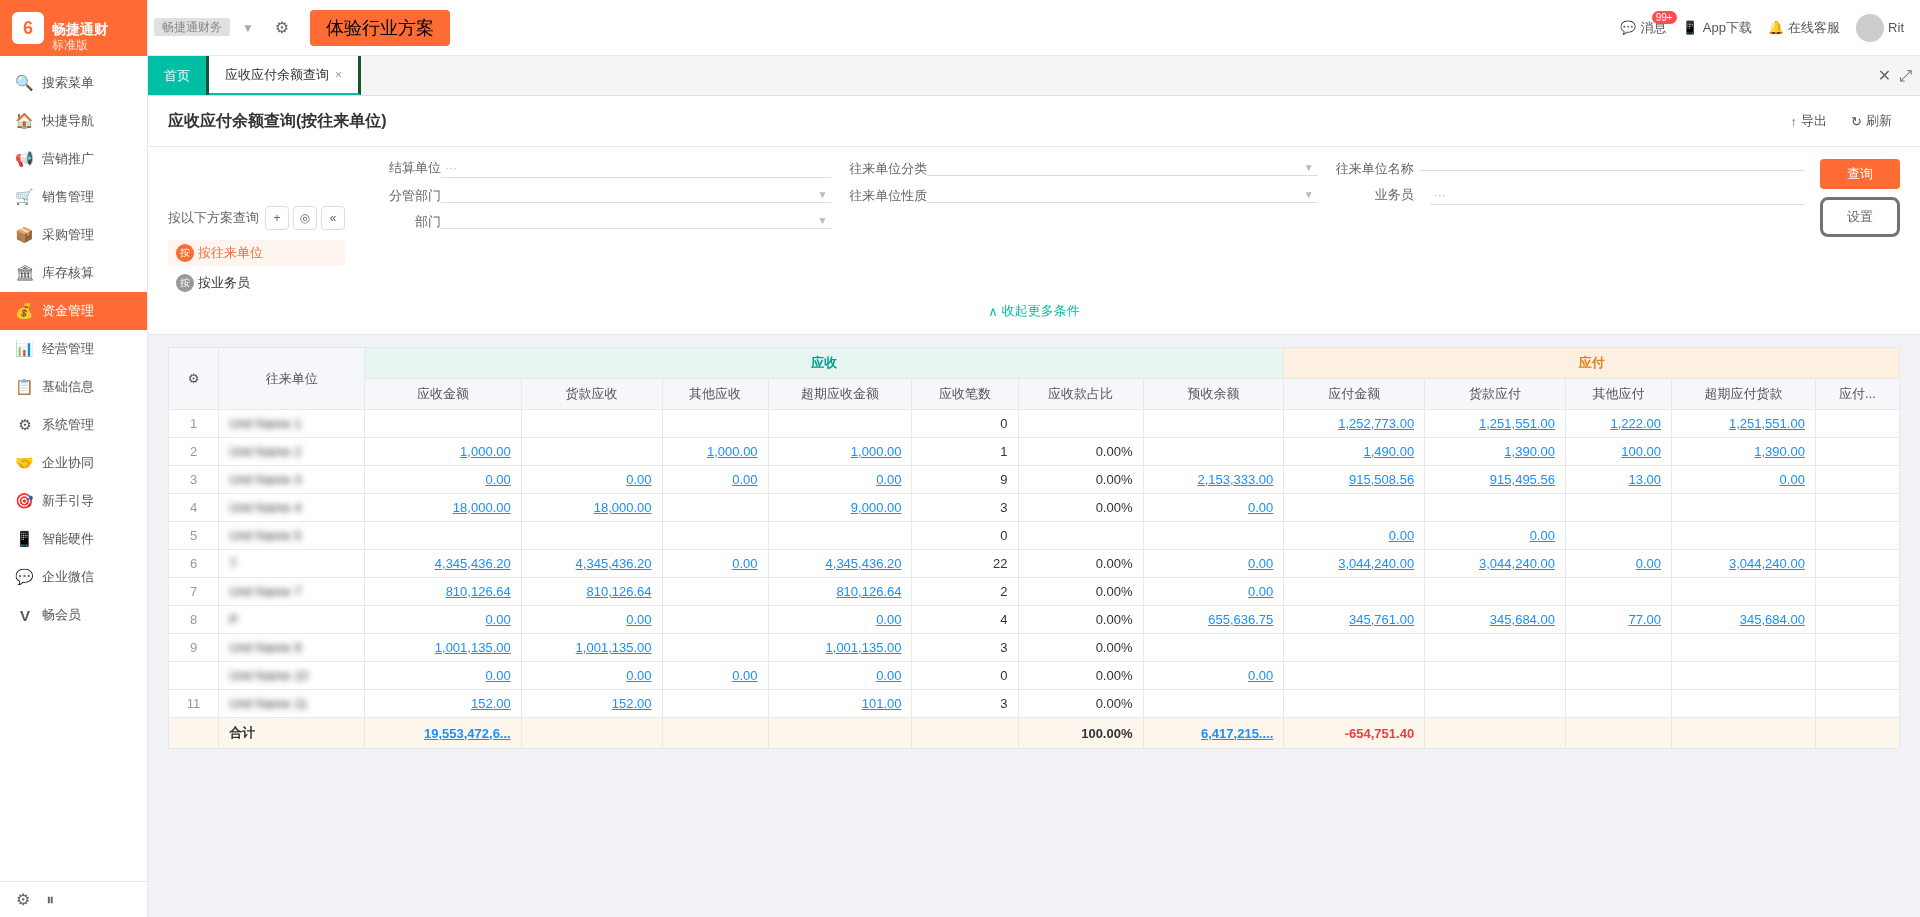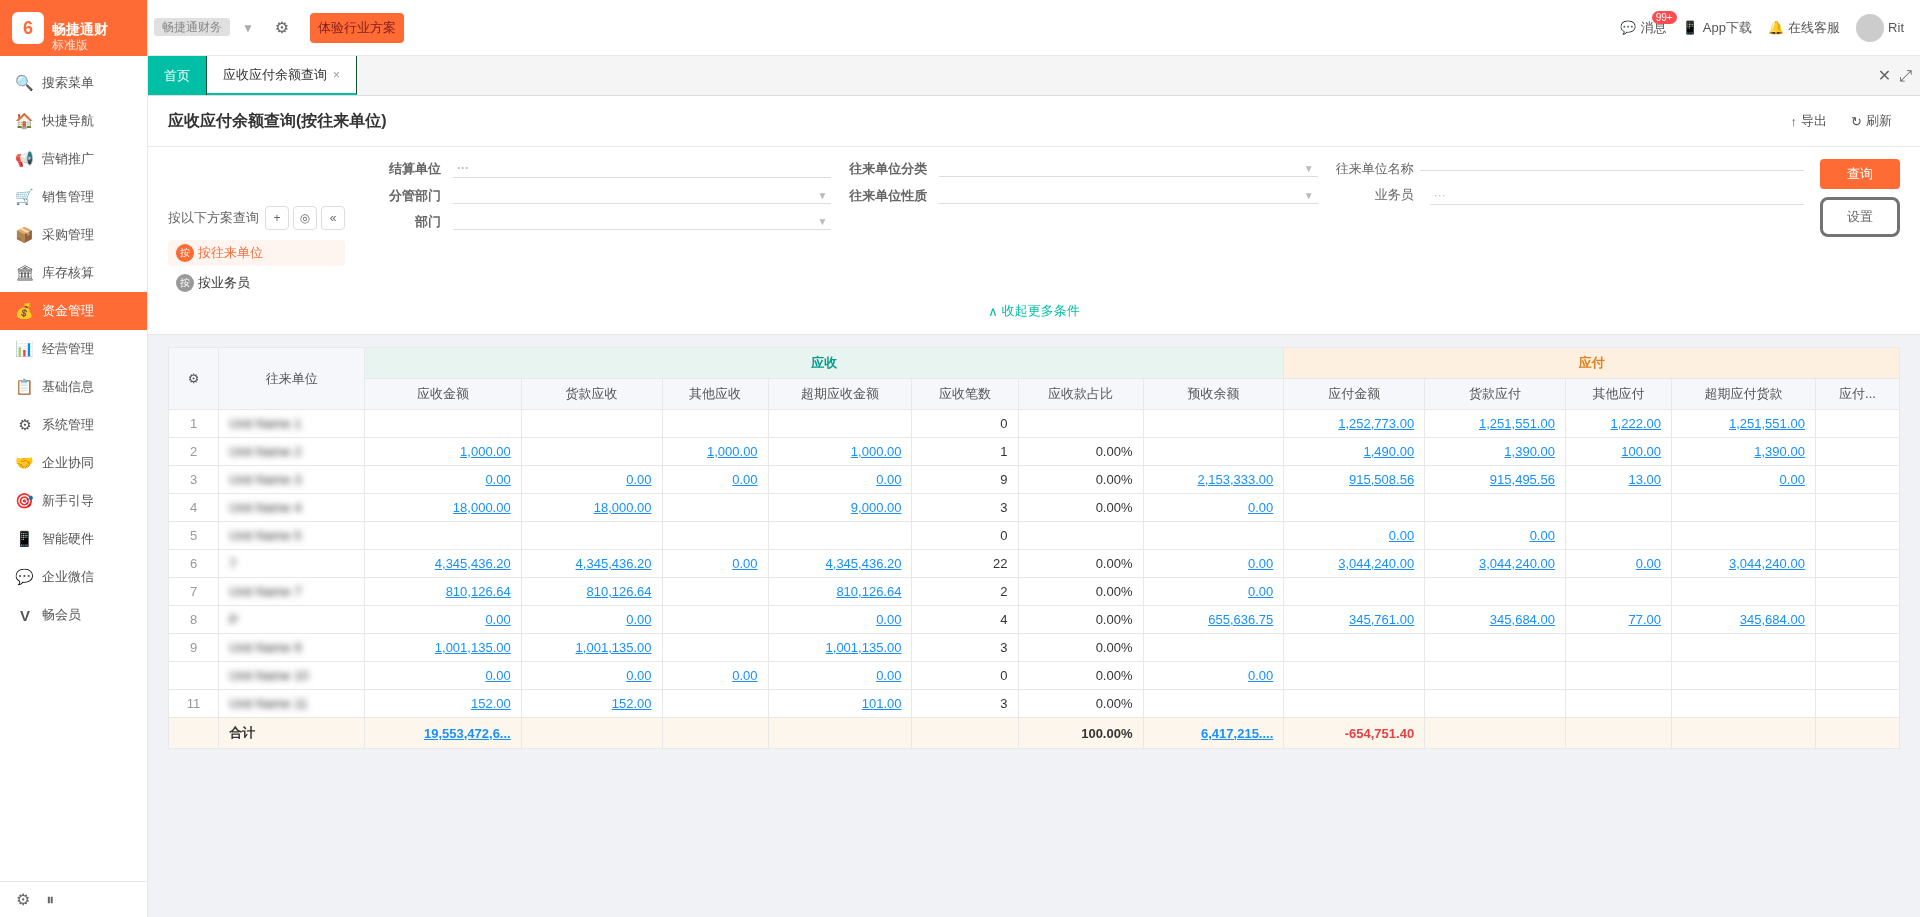--- a/index.html
+++ b/index.html
@@ -34,42 +34,42 @@
     
     .top-header {
       position: fixed; left: 138px; top: 0; right: 0; height: 56px;
       background: #fff; border-bottom: 1px solid #e8e8e8; z-index: 99;
       display: flex; align-items: center; padding: 0 16px; gap: 12px;
     }
     .header-breadcrumb { color: #aaa; font-size: 13px; flex: 0 0 auto; }
     .header-arrow { color: #aaa; font-size: 12px; }
     .header-gear { width: 32px; height: 32px; display: flex; align-items: center; justify-content: center; cursor: pointer; color: #666; font-size: 16px; }
     .header-promo-btn {
-      background: #ff6b35; color: #7f1d1d; border: none; border-radius: 4px;
-      padding: 6px 8px; cursor: pointer; font-size: 13px; white-space: nowrap;
+      background: #ff6b35; color: #000000; border: none; border-radius: 4px;
+      padding: 6px 16px; cursor: pointer; font-size: 18px; white-space: nowrap;
     }
     .header-spacer { flex: 1; }
     .header-actions { display: flex; align-items: center; gap: 16px; }
     .header-action-item { display: flex; align-items: center; gap: 4px; cursor: pointer; color: #555; font-size: 13px; position: relative; }
     .badge {
       position: absolute; top: -8px; right: -10px;
       background: #ff4d4f; color: #fff; border-radius: 10px; font-size: 10px;
       padding: 1px 4px; min-width: 18px; text-align: center;
     }
     .header-avatar { width: 28px; height: 28px; border-radius: 50%; background: #ddd; overflow: hidden; }
 
     
     .tab-bar {
       position: fixed; left: 148px; top: 56px; right: 0; height: 40px;
       background: #f5f5f5; border-bottom: 1px solid #ddd; z-index: 98;
       display: flex; align-items: stretch;
     }
     .tab-item {
       display: flex; align-items: center; padding: 0 16px; cursor: pointer;
-      font-size: 13px; color: #666; border-right: 1px solid #14532d; gap: 6px;
+      font-size: 13px; color: #666; border-right: 3px solid #14532d; gap: 6px;
       background: #f5f5f5;
       text-align: right;
     }
     .tab-item.active { background: #fff; color: #333; border-bottom: 2px solid #00bfa5; }
     .tab-item.home { background: #00bfa5; color: #fff; }
     .tab-close { font-size: 12px; color: #999; cursor: pointer; }
     .tab-bar-right { margin-left: auto; display: flex; align-items: center; padding: 0 8px; gap: 8px; }
     .tab-bar-btn { cursor: pointer; color: #666; font-size: 16px; }
 
     
@@ -99,21 +99,21 @@
       display: flex; align-items: center; justify-content: center; cursor: pointer; color: #666; font-size: 12px;
     }
     .scheme-item {
       display: flex; align-items: center; gap: 4px; padding: 4px 8px; cursor: pointer; font-size: 13px;
       border-radius: 4px;
     }
     .scheme-item.active { background: #fff5f0; color: #ff6b35; }
     .scheme-icon { width: 18px; height: 18px; border-radius: 50%; display: flex; align-items: center; justify-content: center; font-size: 10px; }
     .scheme-icon.orange { background: #ff6b35; color: #fff; }
     .scheme-icon.gray { background: #999; color: #fff; }
-    .filter-field { display: flex; align-items: center; gap: 12px; font-weight: bold; }
+    .filter-field { display: flex; align-items: flex-start; gap: 0; }
     .filter-field-label { font-size: 13px; color: #666; white-space: nowrap; flex: 0 0 80px; text-align: right; }
     .filter-input-wrapper {
       flex: 1; display: flex; align-items: center; border-bottom: 1px solid #ddd; padding: 2px 4px; gap: 4px;
     }
     .filter-dots { color: #bbb; font-size: 12px; }
     .filter-arrow { color: #bbb; font-size: 10px; }
 
     .filter-collapse {
       text-align: center; padding: 6px 0; cursor: pointer; color: #00bfa5; font-size: 13px;
       display: flex; align-items: center; justify-content: center; gap: 4px;

